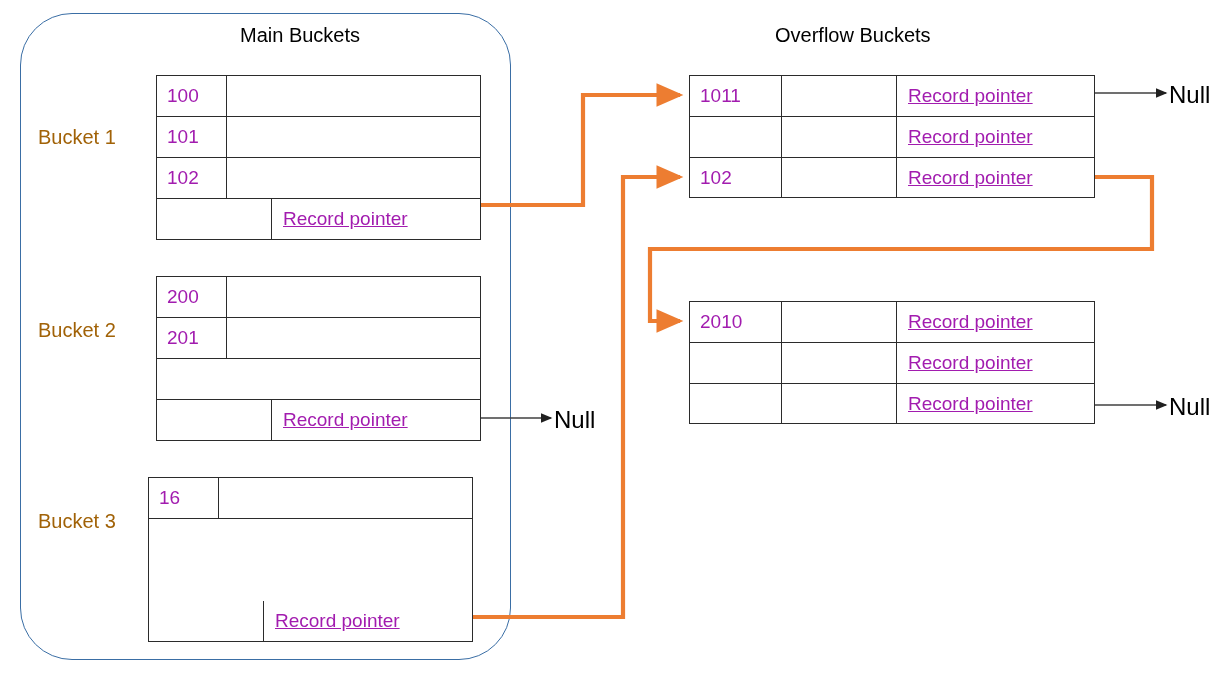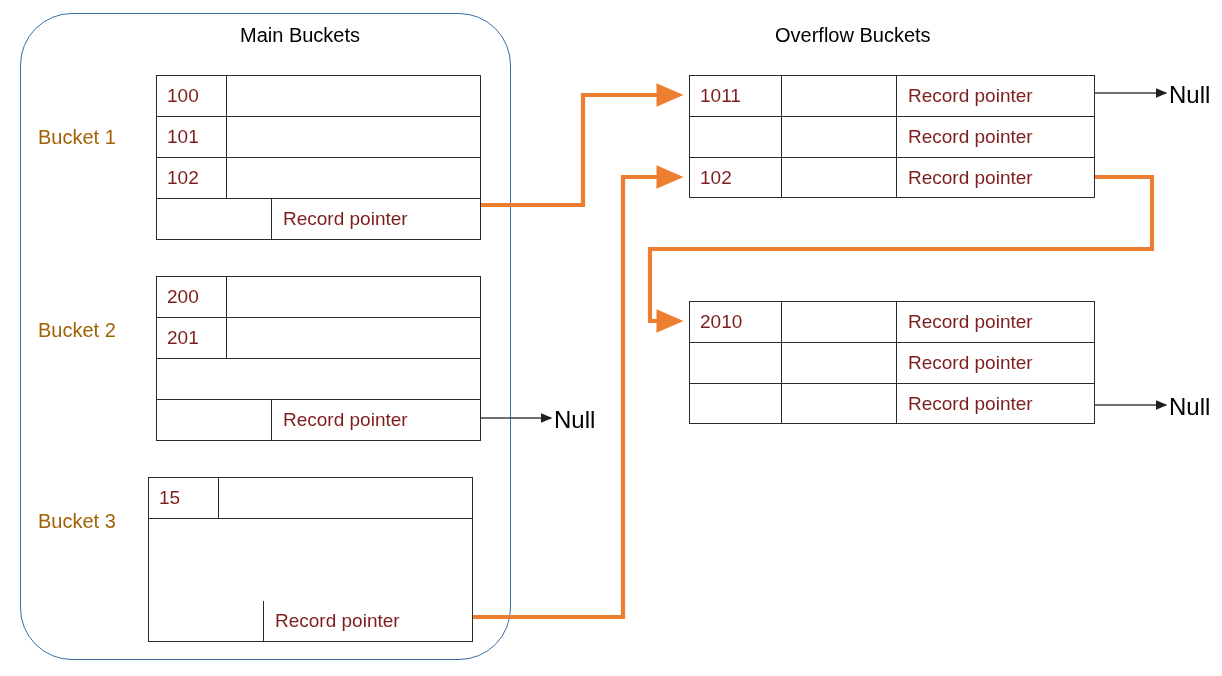--- a/index.html
+++ b/index.html
@@ -56,32 +56,33 @@
     display: flex;
   }
   .brow.has-bottom {
     border-bottom: 1.6px solid #2b2b2b;
   }
   .cell {
     box-sizing: border-box;
     display: flex;
     align-items: center;
     font-size: 19px;
-    color: #7f1d1d;
+    color: #a21caf;
     overflow: hidden;
     white-space: nowrap;
   }
   .cell.sep {
     border-right: 1.6px solid #2b2b2b;
   }
   .cell.key {
     padding-left: 10px;
   }
   .cell.rp {
     padding-left: 11px;
+    text-decoration: underline;
   }
   .null-text {
     position: absolute;
     font-size: 24px;
     color: #000;
     line-height: 1;
     white-space: nowrap;
   }
   svg.overlay {
     position: absolute;
@@ -139,21 +140,21 @@
       <div class="cell rp" style="flex:1; height:100%;"></div>
     </div>
     <div class="brow" style="top:123px; height:40px;">
       <div class="cell key sep" style="width:115px; height:100%;"></div>
       <div class="cell rp" style="flex:1; height:100%;">Record pointer</div>
     </div>
   </div>
 
   <div class="btable" style="left:148px; top:477px; width:325px; height:165px;">
     <div class="brow has-bottom" style="top:0px; height:41px;">
-      <div class="cell key sep" style="width:70px; height:100%;">15</div>
+      <div class="cell key sep" style="width:70px; height:100%;">16</div>
       <div class="cell rp" style="flex:1; height:100%;"></div>
     </div>
     <div class="brow" style="top:123px; height:40px;">
       <div class="cell key sep" style="width:115px; height:100%;"></div>
       <div class="cell rp" style="flex:1; height:100%;">Record pointer</div>
     </div>
   </div>
 
   <div class="btable" style="left:689px; top:75px; width:406px; height:123px;">
     <div class="brow has-bottom" style="top:0px; height:41px;">

